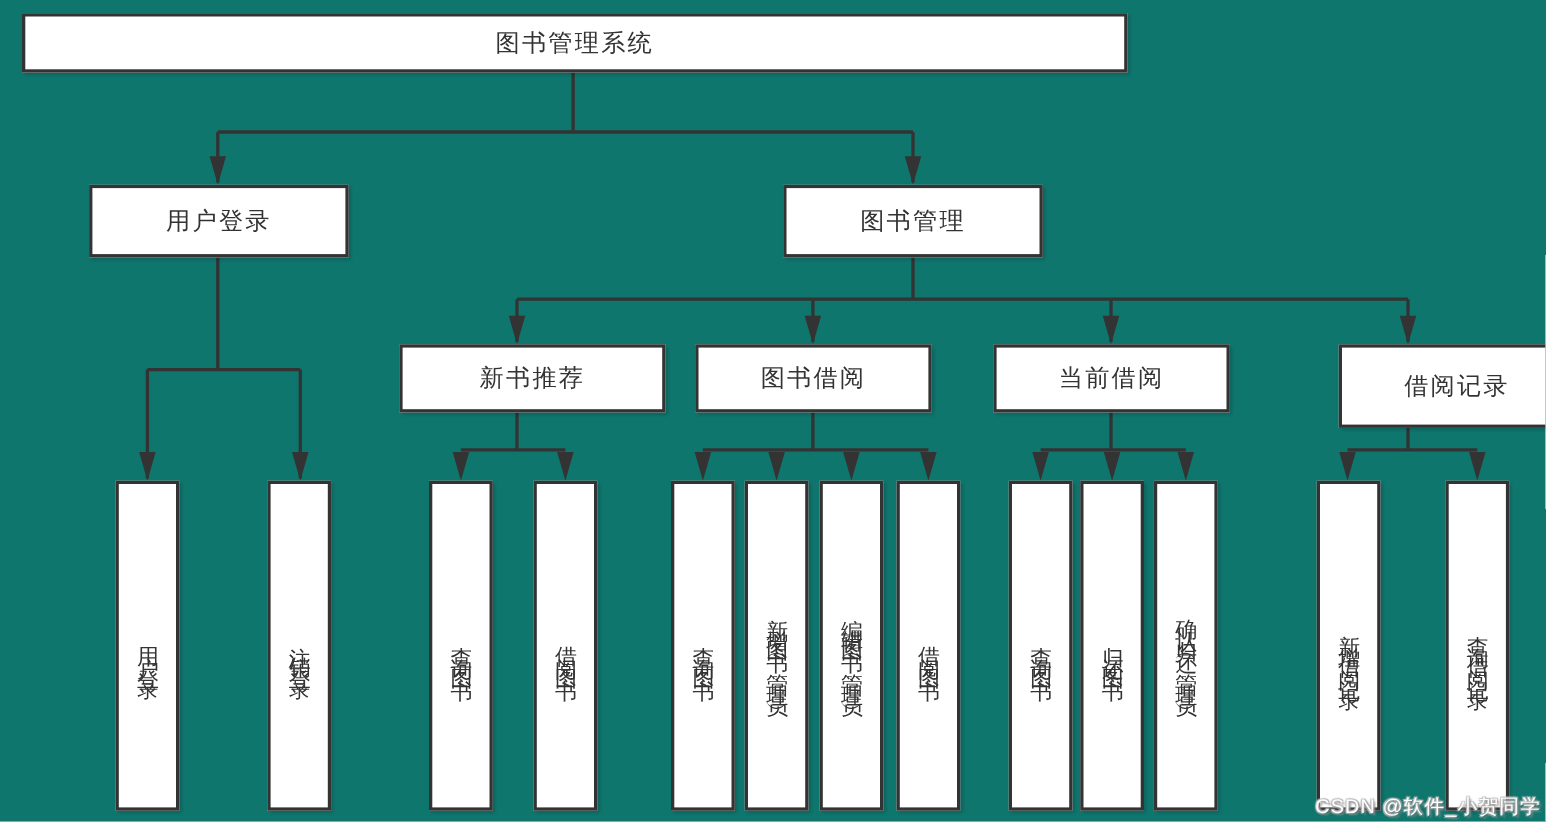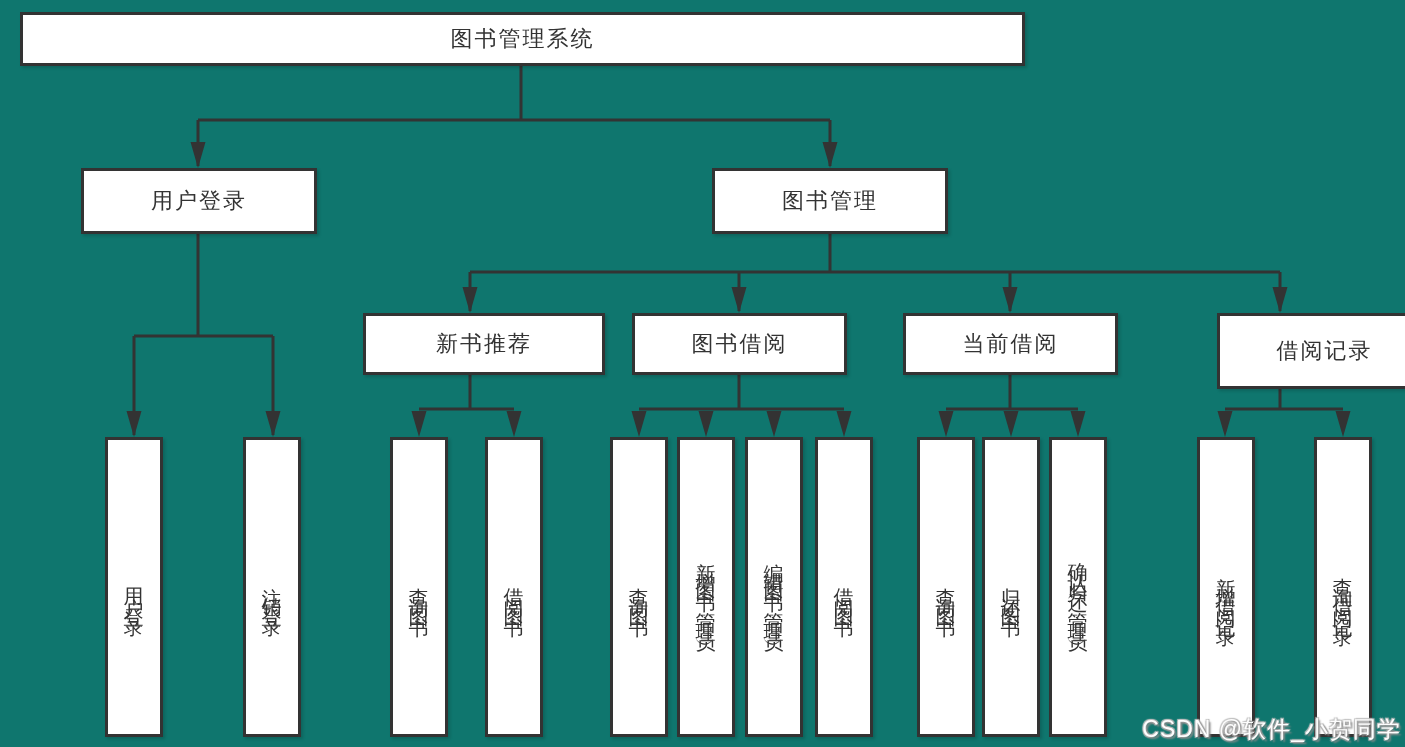--- a/index.html
+++ b/index.html
@@ -15,21 +15,21 @@
     z-index:2; box-shadow:2px 2px 3px rgba(0,0,0,0.16);
   }
   .hlabel { font-size:22px; letter-spacing:2px; white-space:nowrap; color:#333; }
   .leaf .vtext {
     writing-mode:vertical-rl; text-orientation:mixed;
     font-size:20px; line-height:1; letter-spacing:10px; padding-top:10px;
     color:#333; 
   }
   .watermark {
     position:absolute; right:4px; bottom:2px; z-index:6;
-    font-size:23px; letter-spacing:1px; color:#fdfdfd; white-space:nowrap;
+    font-size:18px; letter-spacing:1px; color:#fdfdfd; white-space:nowrap;
     text-shadow:2px 2px 2px #8a8a8a, -1px -1px 1px #c4c4c4,
                 1px -1px 1px #b4b4b4, -1px 1px 1px #b4b4b4;
   }
 </style>
 </head>
 <body>
 
 <div class="stage">
 
   <svg class="connectors" width="1405" height="747" viewBox="0 0 1405 747">

